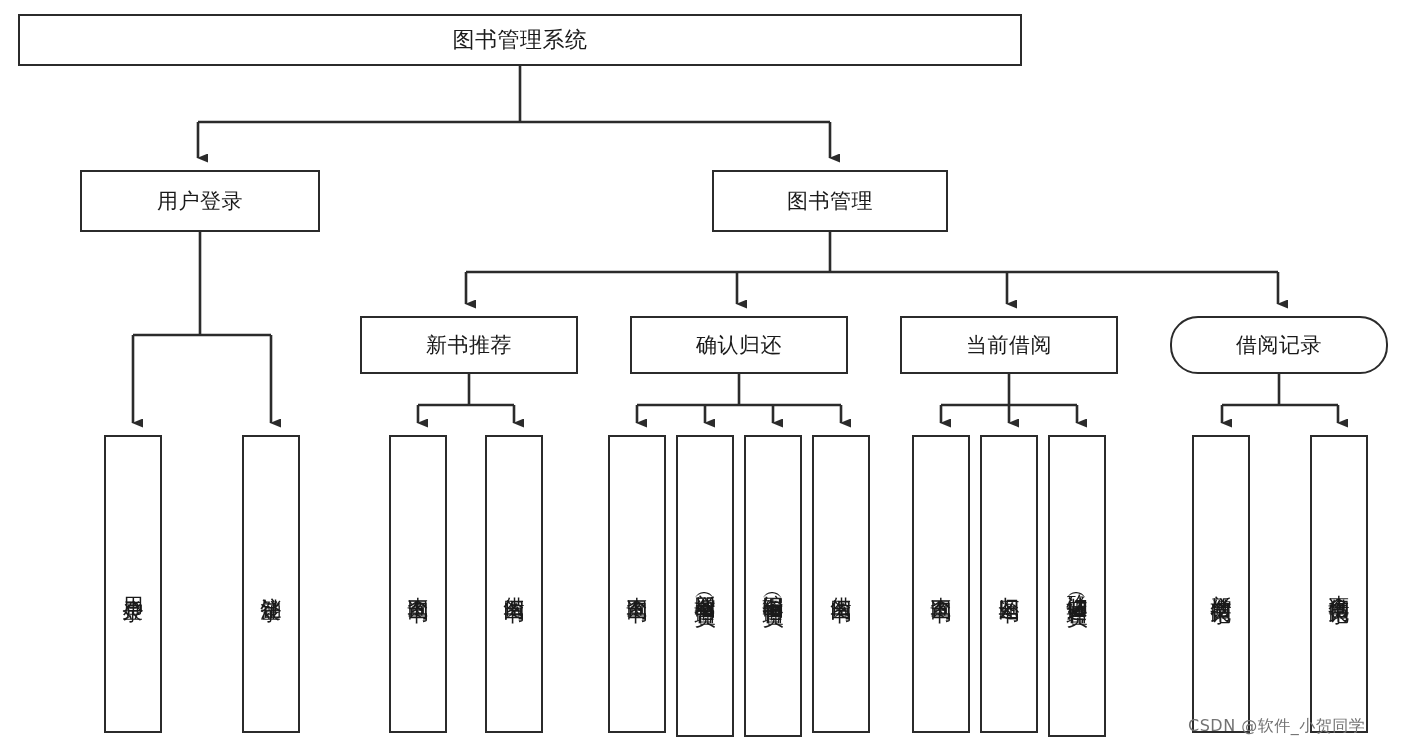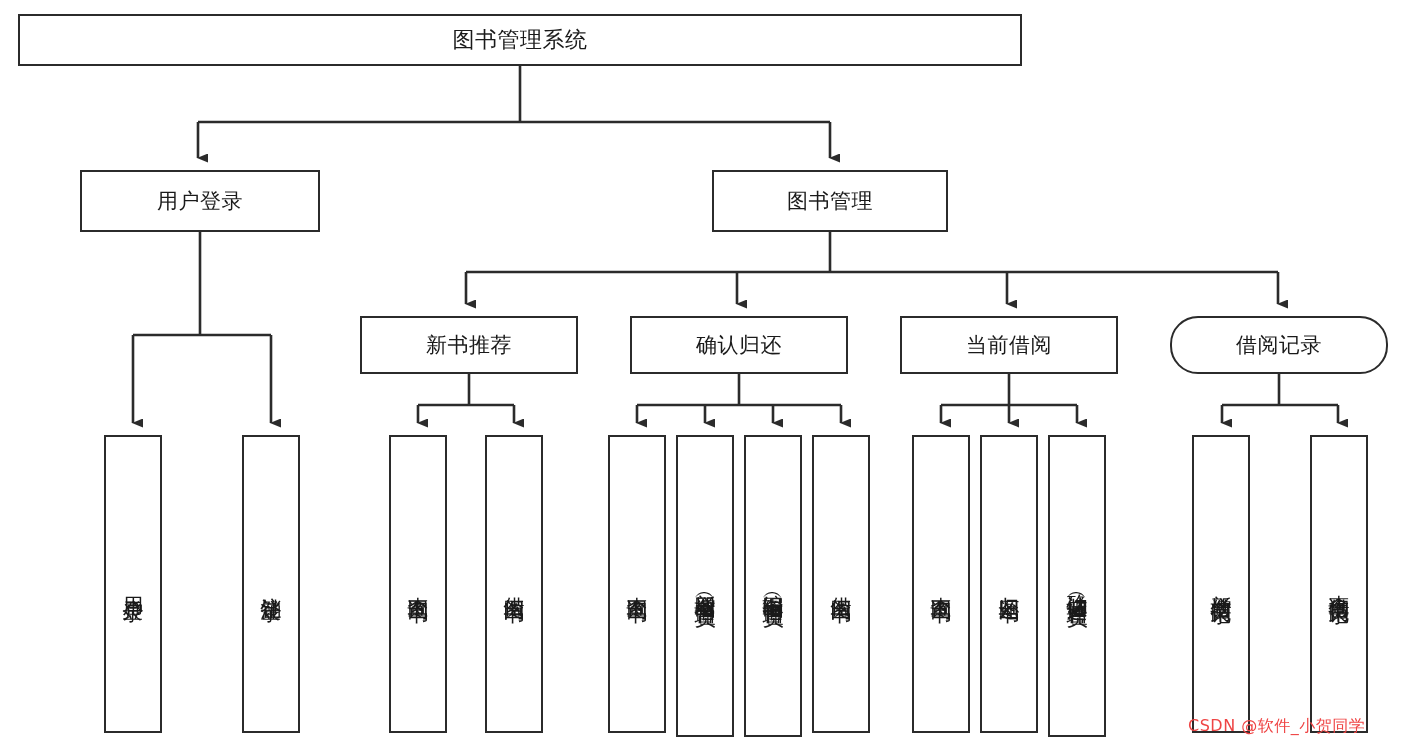--- a/index.html
+++ b/index.html
@@ -61,21 +61,21 @@
     font-size: 21px;
     line-height: 1.05;
     letter-spacing: 2px;
     max-height: 100%;
   }
   #watermark {
     position: absolute;
     left: 1188px;
     top: 716px;
     font-size: 16px;
-    color: #ef4444;
+    color: #737373;
     white-space: nowrap;
     letter-spacing: 0.5px;
   }
 </style>
 </head>
 <body>
 
 <div id="diagram-root">
 
   <svg class="connectors" viewBox="0 0 1405 747" xmlns="http://www.w3.org/2000/svg">

